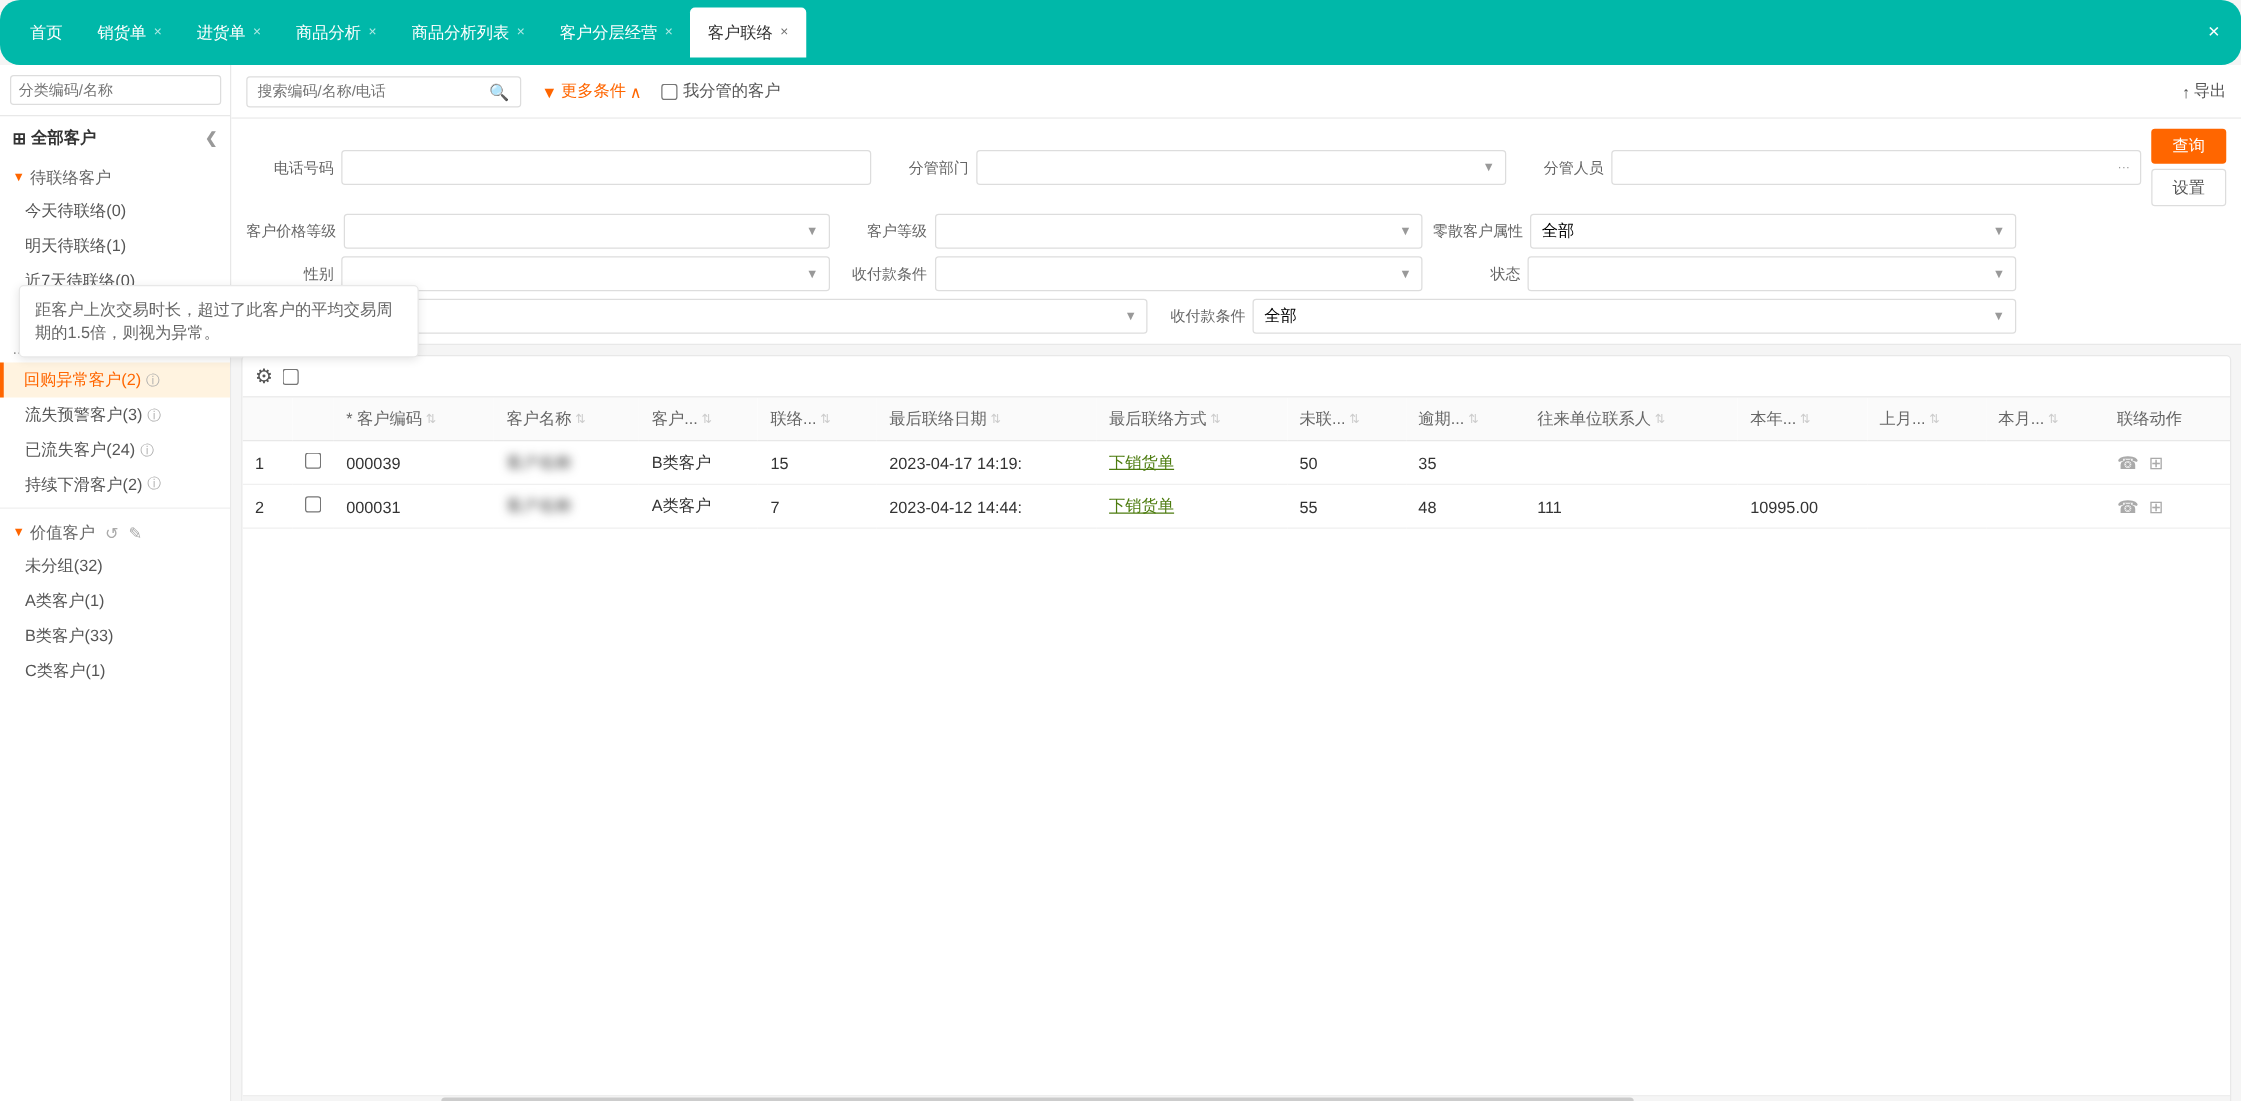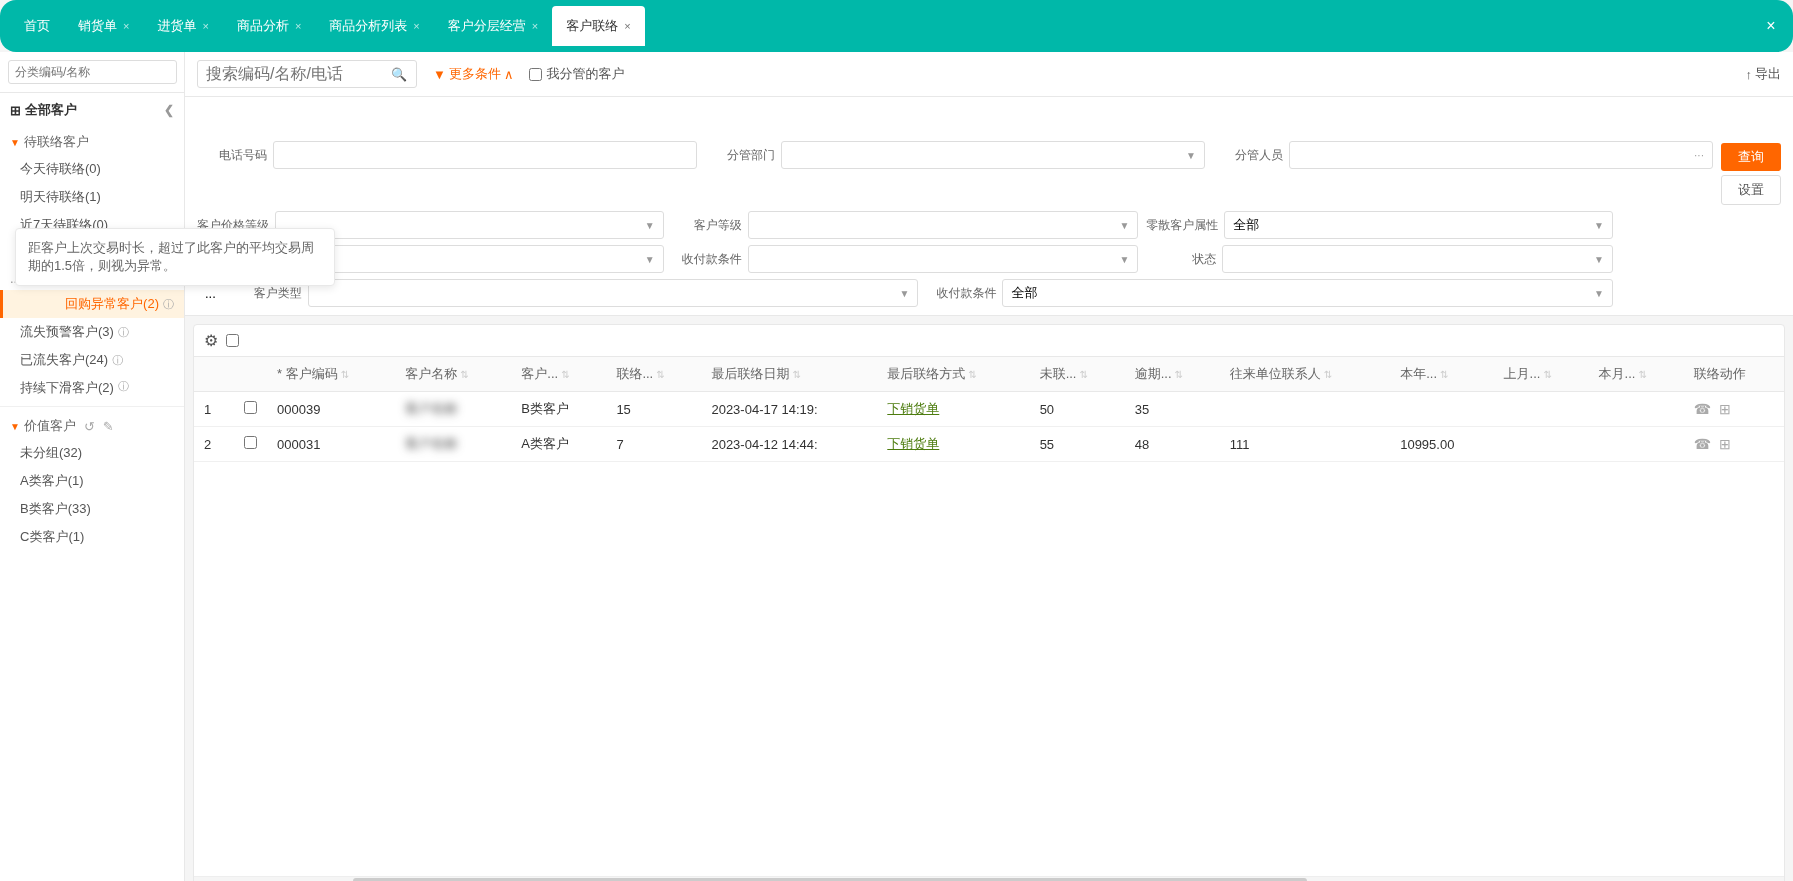--- a/index.html
+++ b/index.html
@@ -46,21 +46,21 @@
 
     .sidebar-group-label {
       display: flex; align-items: center; padding: 6px 10px 4px; color: #666;
       font-size: 12px; gap: 4px;
     }
     .triangle { color: #f60; font-size: 10px; }
 
     .sidebar-item {
       padding: 5px 10px 5px 20px; cursor: pointer; color: #555; font-size: 12px;
     }
-    .sidebar-item.active { background: #fff3e0; color: #f60; border-left: 3px solid #f60; justify-content: flex-end; }
+    .sidebar-item.active { background: #fff3e0; color: #f60; border-left: 3px solid #f60; }
 
     .sidebar-divider { height: 1px; background: #f0f0f0; margin: 4px 0; }
 
     .tooltip-box {
       position: absolute; left: 15px; top: 228px; background: white; border: 1px solid #e8e8e8;
       border-radius: 4px; padding: 10px 12px; font-size: 12px; color: #666; max-width: 320px;
       box-shadow: 0 2px 8px rgba(0,0,0,0.1); z-index: 100;
     }
 
     
@@ -70,21 +70,21 @@
 
     
     .filter-bar {
       background: white; padding: 8px 12px; display: flex; align-items: center;
       gap: 8px; border-bottom: 1px solid #e8e8e8; flex-shrink: 0;
     }
     .filter-search {
       display: flex; align-items: center; border: 1px solid #ddd; border-radius: 3px;
       padding: 4px 8px; gap: 4px; width: 220px;
     }
-    .filter-search input { border: none; outline: none; font-size: 16px; flex: 1; }
+    .filter-search input { border: none; outline: none; font-size: 12px; flex: 1; }
     .filter-more {
       display: flex; align-items: center; gap: 3px; color: #f60; cursor: pointer;
       padding: 4px 8px; font-size: 12px;
     }
     .filter-checkbox { display: flex; align-items: center; gap: 4px; font-size: 12px; color: #555; }
     .export-btn {
       margin-left: auto; display: flex; align-items: center; gap: 3px;
       color: #555; cursor: pointer; font-size: 12px;
     }
 
@@ -104,21 +104,21 @@
     }
     .filter-select {
       flex: 1; border: 1px solid #ddd; border-radius: 3px; padding: 4px 8px;
       font-size: 12px; outline: none; height: 28px; background: white;
       display: flex; align-items: center; justify-content: space-between; cursor: pointer;
     }
     .select-arrow { color: #999; font-size: 10px; }
 
     .btn-query {
       background: #f60; color: white; border: none; border-radius: 3px;
-      padding: 5px 16px; cursor: pointer; font-size: 13px; margin-top: 38px;
+      padding: 5px 16px; cursor: pointer; font-size: 13px;
     }
     .btn-setting {
       background: white; color: #555; border: 1px solid #ddd; border-radius: 3px;
       padding: 5px 16px; cursor: pointer; font-size: 13px;
     }
     .btn-group { display: flex; flex-direction: column; gap: 4px; }
 
     
     .table-section {
       flex: 1; display: flex; flex-direction: column; overflow: hidden;

